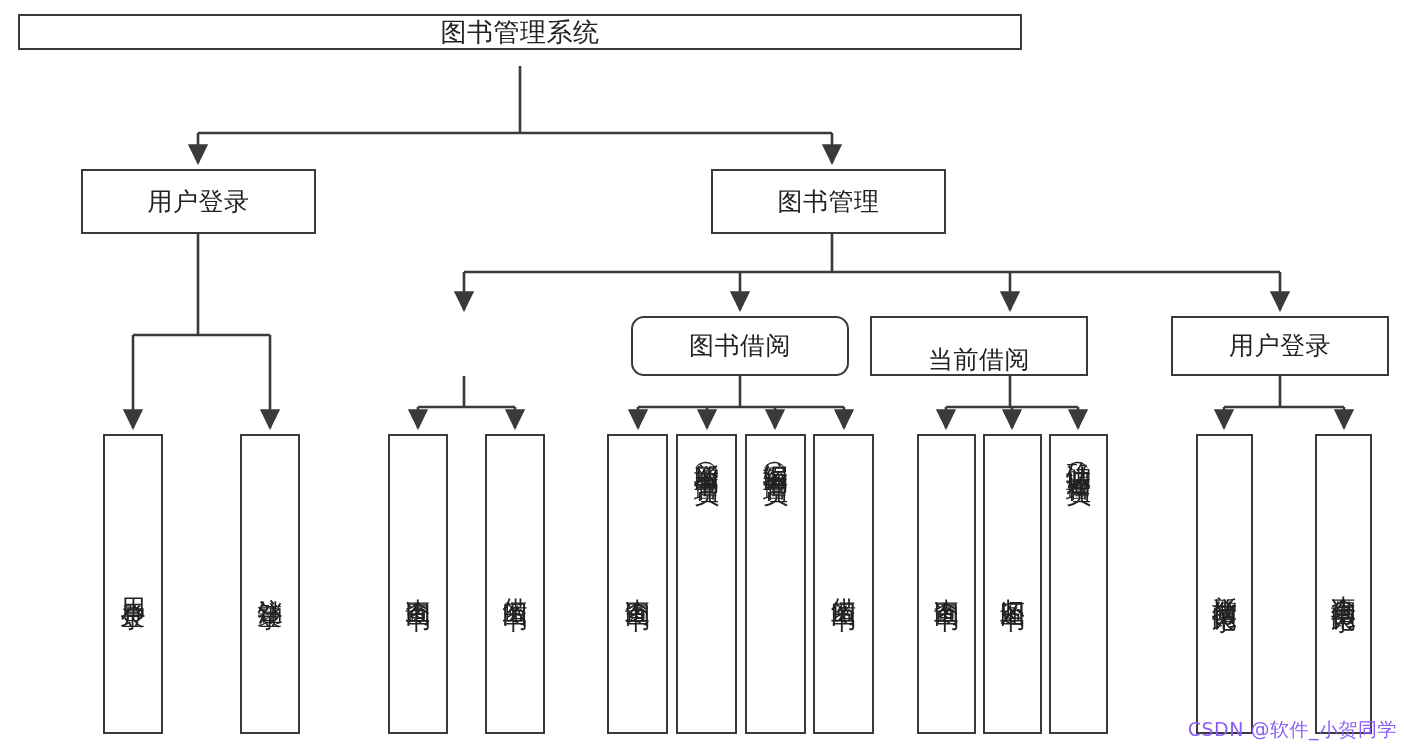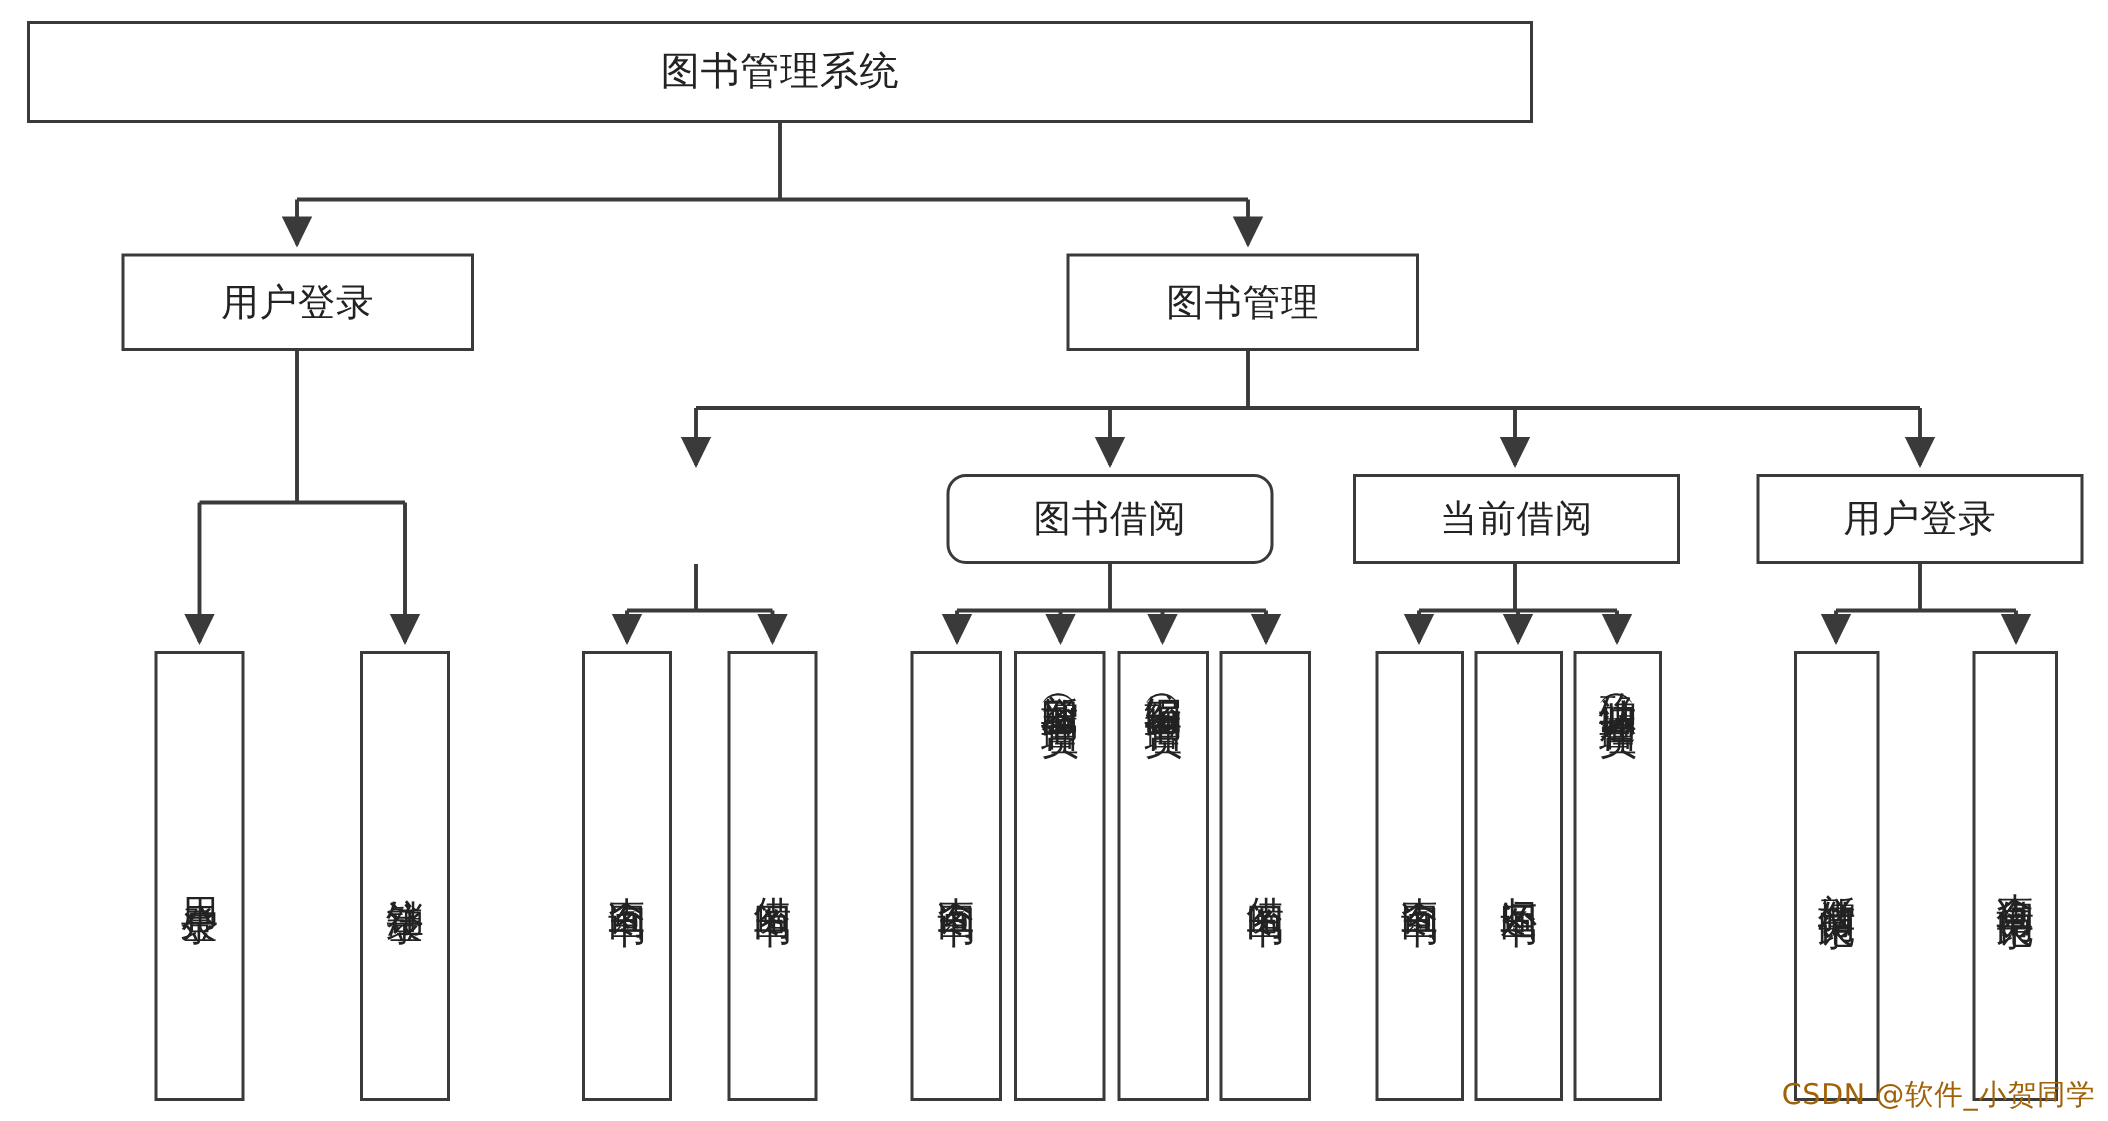--- a/index.html
+++ b/index.html
@@ -66,21 +66,21 @@
   
   .node.vert.center {
     align-items: center;
     padding-top: 0;
   }
   #watermark {
     position: absolute;
     right: 8px;
     bottom: 4px;
     font-size: 19px;
-    color: #a16207;
+    color: #8b5cf6;
     white-space: nowrap;
     letter-spacing: 0.5px;
   }
 </style>
 </head>
 <body>
 
 <div id="diagram-root">
 
   <svg id="edges-layer" viewBox="0 0 1405 747" width="1405" height="747">
@@ -126,38 +126,38 @@
       <path d="M1012,407 L1012,428" marker-end="url(#arrowhead)"></path>
       <path d="M1078,407 L1078,428" marker-end="url(#arrowhead)"></path>
 
       <path d="M1280,376 L1280,407"></path>
       <path d="M1224,407 L1344,407"></path>
       <path d="M1224,407 L1224,428" marker-end="url(#arrowhead)"></path>
       <path d="M1344,407 L1344,428" marker-end="url(#arrowhead)"></path>
     </g>
   </svg>
 
-  <div class="node horiz" id="node-root" style="left:18px; top:14px; width:1004px; height:68px;">
+  <div class="node horiz" id="node-root" style="left:18px; top:14px; width:1004px; height:36px;">
     <span class="node-label">图书管理系统</span>
   </div>
 
   <div class="node horiz" id="node-user-login" style="left:81px; top:169px; width:235px; height:65px;">
     <span class="node-label">用户登录</span>
   </div>
 
   <div class="node horiz" id="node-book-management" style="left:711px; top:169px; width:235px; height:65px;">
     <span class="node-label">图书管理</span>
   </div>
 
 
   <div class="node horiz" id="node-book-borrow" style="left:631px; top:316px; width:218px; height:60px;border-radius:13px;">
     <span class="node-label">图书借阅</span>
   </div>
 
-  <div class="node horiz" id="node-current-borrow" style="left:902px; top:316px; width:218px; height:60px;">
+  <div class="node horiz" id="node-current-borrow" style="left:870px; top:316px; width:218px; height:60px;align-items:flex-end;">
     <span class="node-label">当前借阅</span>
   </div>
 
   <div class="node horiz" id="node-borrow-record" style="left:1171px; top:316px; width:218px; height:60px;">
     <span class="node-label">用户登录</span>
   </div>
 
   <div class="node vert center" id="leaf-user-login" style="left:103px; top:434px; width:60px; height:300px;">
     <span class="node-label">用户登录</span>
   </div>

